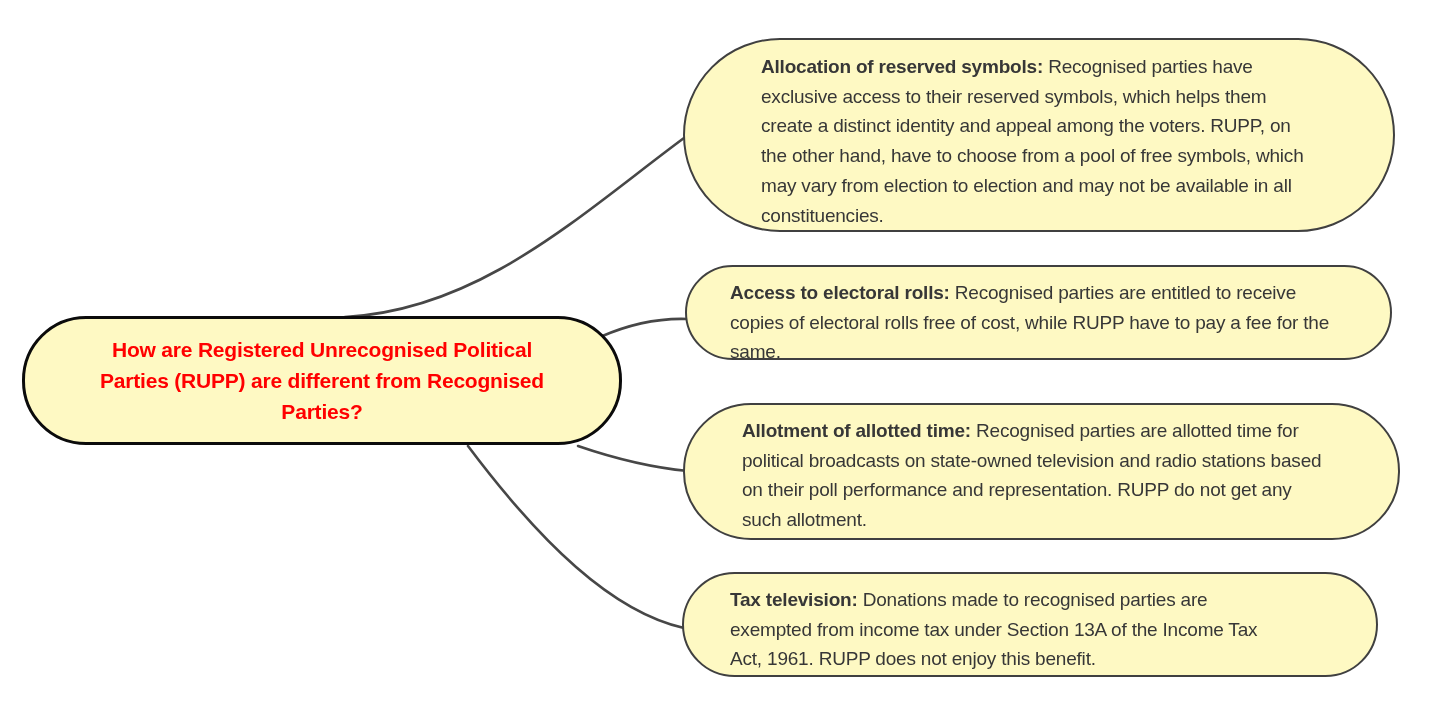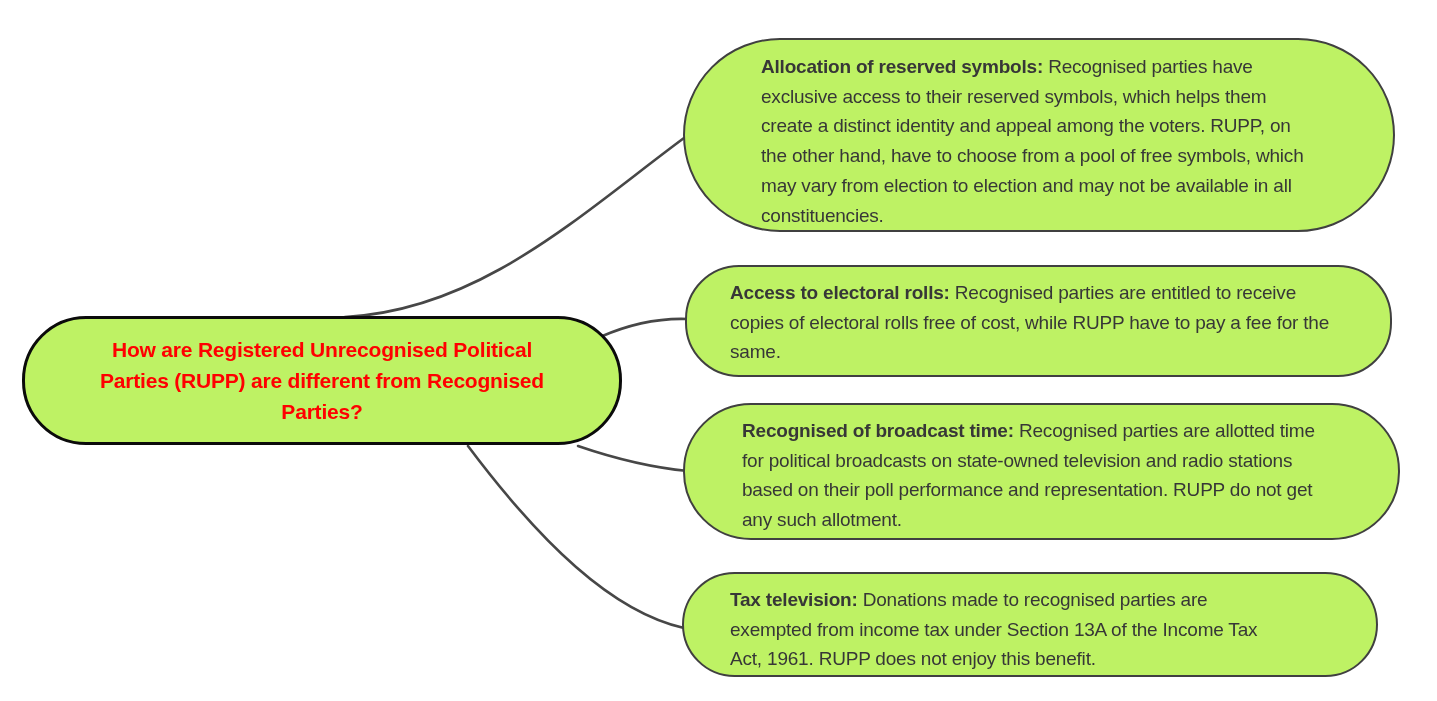--- a/index.html
+++ b/index.html
@@ -24,21 +24,21 @@
   }
   .connector {
     fill: none;
     stroke: var(--connector, #474747);
     stroke-width: 2.6;
     stroke-linecap: round;
   }
   .node {
     position: absolute;
     box-sizing: border-box;
-    background: #bef264;
+    background: #fef9c3;
     z-index: 1;
   }
   .center-node {
     left: 22px; top: 316px;
     width: 600px; height: 129px;
     border: 3.5px solid var(--center-border, #0b0b0b);
     border-radius: 64px;
     display: flex;
     align-items: center;
     justify-content: center;
@@ -63,21 +63,21 @@
   .branch-node p { margin: 0; }
   .branch-node b { font-weight: bold; }
   #branch-1 {
     left: 683px; top: 38px;
     width: 712px; height: 194px;
     border-radius: 97px;
     padding: 12px 87px 0 76px;
   }
   #branch-2 {
     left: 685px; top: 265px;
-    width: 707px; height: 112px;
+    width: 707px; height: 95px;
     border-radius: 54px;
     padding: 11px 58px 0 43px;
   }
   #branch-3 {
     left: 683px; top: 403px;
     width: 717px; height: 137px;
     border-radius: 68px;
     padding: 11px 70px 0 57px;
   }
   #branch-4 {
@@ -105,20 +105,20 @@
 
   <div class="node branch-node" id="branch-1">
     <p><b>Allocation of reserved symbols:</b><span> Recognised parties have exclusive access to their reserved symbols, which helps them create a distinct identity and appeal among the voters. RUPP, on the other hand, have to choose from a pool of free symbols, which may vary from election to election and may not be available in all constituencies.</span></p>
   </div>
 
   <div class="node branch-node" id="branch-2">
     <p><b>Access to electoral rolls:</b><span> Recognised parties are entitled to receive copies of electoral rolls free of cost, while RUPP have to pay a fee for the same.</span></p>
   </div>
 
   <div class="node branch-node" id="branch-3">
-    <p><b>Recognised of broadcast time:</b><span> Recognised parties are allotted time for political broadcasts on state-owned television and radio stations based on their poll performance and representation. RUPP do not get any such allotment.</span></p>
+    <p><b>Allotment of allotted time:</b><span> Recognised parties are allotted time for political broadcasts on state-owned television and radio stations based on their poll performance and representation. RUPP do not get any such allotment.</span></p>
   </div>
 
   <div class="node branch-node" id="branch-4">
     <p><b>Tax television:</b><span> Donations made to recognised parties are exempted from income tax under Section 13A of the Income Tax Act, 1961. RUPP does not enjoy this benefit.</span></p>
   </div>
 
 </div>
 
 </body></html>

